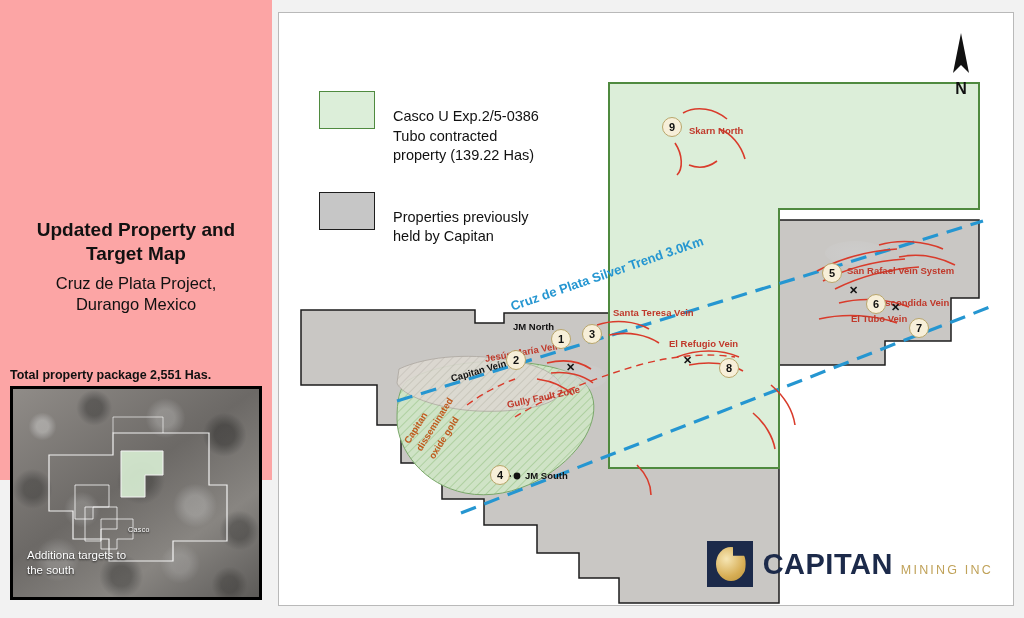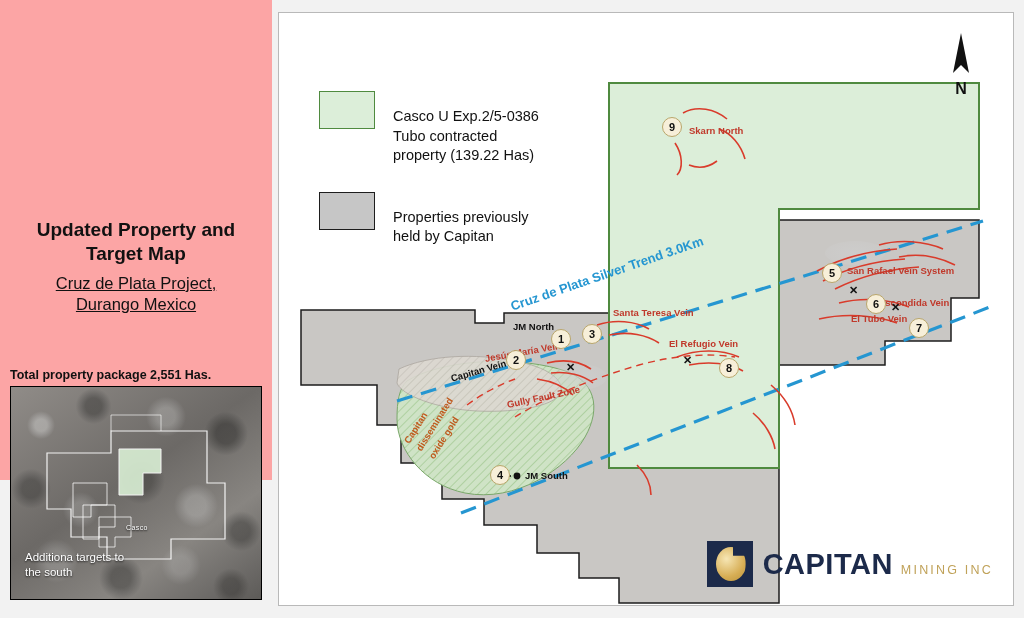--- a/index.html
+++ b/index.html
@@ -20,32 +20,31 @@
   #title-block {
     position:absolute; left:0; top:218px; width:272px; text-align:center;
   }
   #title-main {
     font-size:19px; font-weight:bold; color:#111; line-height:1.25;
     padding:0 16px;
   }
   #title-sub {
     font-size:16.5px; color:#111; line-height:1.3; margin-top:7px;
     padding:0 16px;
-    text-decoration:underline;
   }
   #total-package {
     position:absolute; left:10px; top:368px; width:252px;
     font-size:12.5px; font-weight:bold; color:#111;
   }
 
   
   #inset {
     position:absolute; left:10px; top:386px; width:252px; height:214px;
     background:#6f6b66;
-    border:1px solid #000000;
+    border:3px solid #000000;
     overflow:hidden;
   }
   
   #inset-photo {
     position:absolute; inset:0;
     background-color:#827d77;
     background-image:
       radial-gradient(circle at 12% 18%, rgba(255,255,255,0.30) 0 6px, rgba(0,0,0,0) 14px),
       radial-gradient(circle at 33% 9%, rgba(0,0,0,0.28) 0 8px, rgba(0,0,0,0) 18px),
       radial-gradient(circle at 62% 14%, rgba(255,255,255,0.22) 0 9px, rgba(0,0,0,0) 20px),

